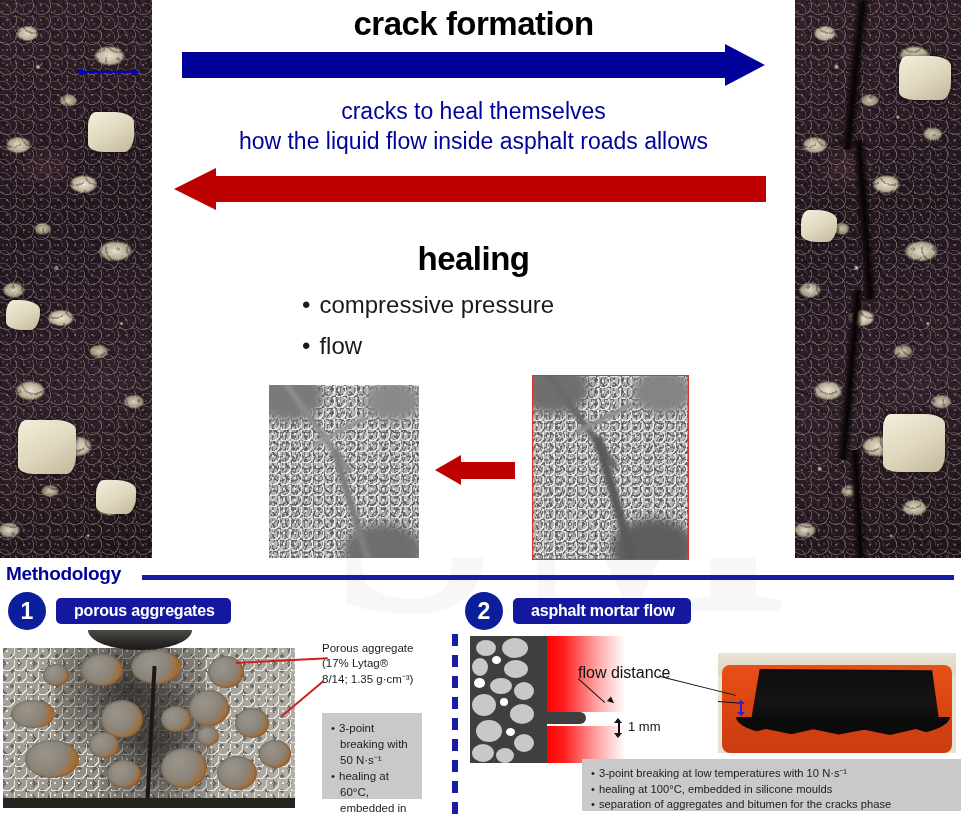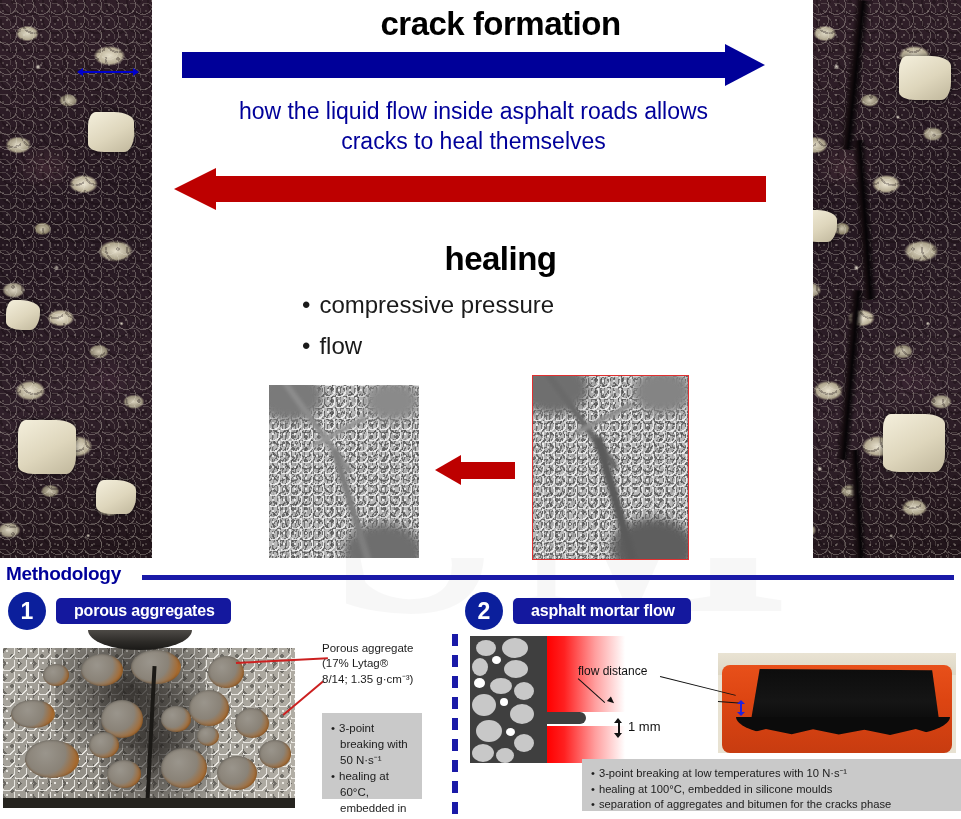--- a/index.html
+++ b/index.html
@@ -107,21 +107,20 @@
 
   
   #center-panel {
     position: absolute;
     left: 152px;
     top: 0;
     width: 643px;
     height: 558px;
     background: #ffffff;
     z-index: 3;
-    padding-left: 18px;
   }
 
   .heading {
     position: absolute;
     width: 100%;
     text-align: center;
     font-weight: bold;
     color: #000000;
     font-size: 33px;
     letter-spacing: -0.5px;
@@ -430,21 +429,21 @@
     position: absolute; left: 0; width: 0; height: 0;
     border-left: 4.5px solid transparent; border-right: 4.5px solid transparent;
   }
   #mm-measure .up { top: 0;    border-bottom: 5px solid #111; }
   #mm-measure .dn { bottom: 0; border-top: 5px solid #111; }
   #mm-label { position: absolute; left: 628px; top: 719px; font-size: 13px; color: #111; z-index: 7; }
 
   #flow-distance-label {
     position: absolute;
     left: 578px; top: 664px;
-    font-size: 12px;
+    font-size: 16px;
     color: #111;
     z-index: 7;
   }
   .black-leader {
     position: absolute;
     background: #111111;
     height: 1.3px;
     transform-origin: left center;
     z-index: 7;
   }
@@ -525,22 +524,22 @@
   <div id="center-panel">
 
     <div class="heading" id="crack-formation-title">crack formation</div>
 
     <div class="big-arrow" id="arrow-right">
       <div class="arrow-shaft"></div>
       <div class="arrow-head"></div>
     </div>
 
     <div id="subtitle">
+      <div>cracks to heal themselves</div>
       <div>how the liquid flow inside asphalt roads allows</div>
-      <div>cracks to heal themselves</div>
     </div>
 
     <div class="big-arrow" id="arrow-left">
       <div class="arrow-shaft"></div>
       <div class="arrow-head"></div>
     </div>
 
     <div class="heading" id="healing-title">healing</div>
 
     <div id="healing-bullets">

